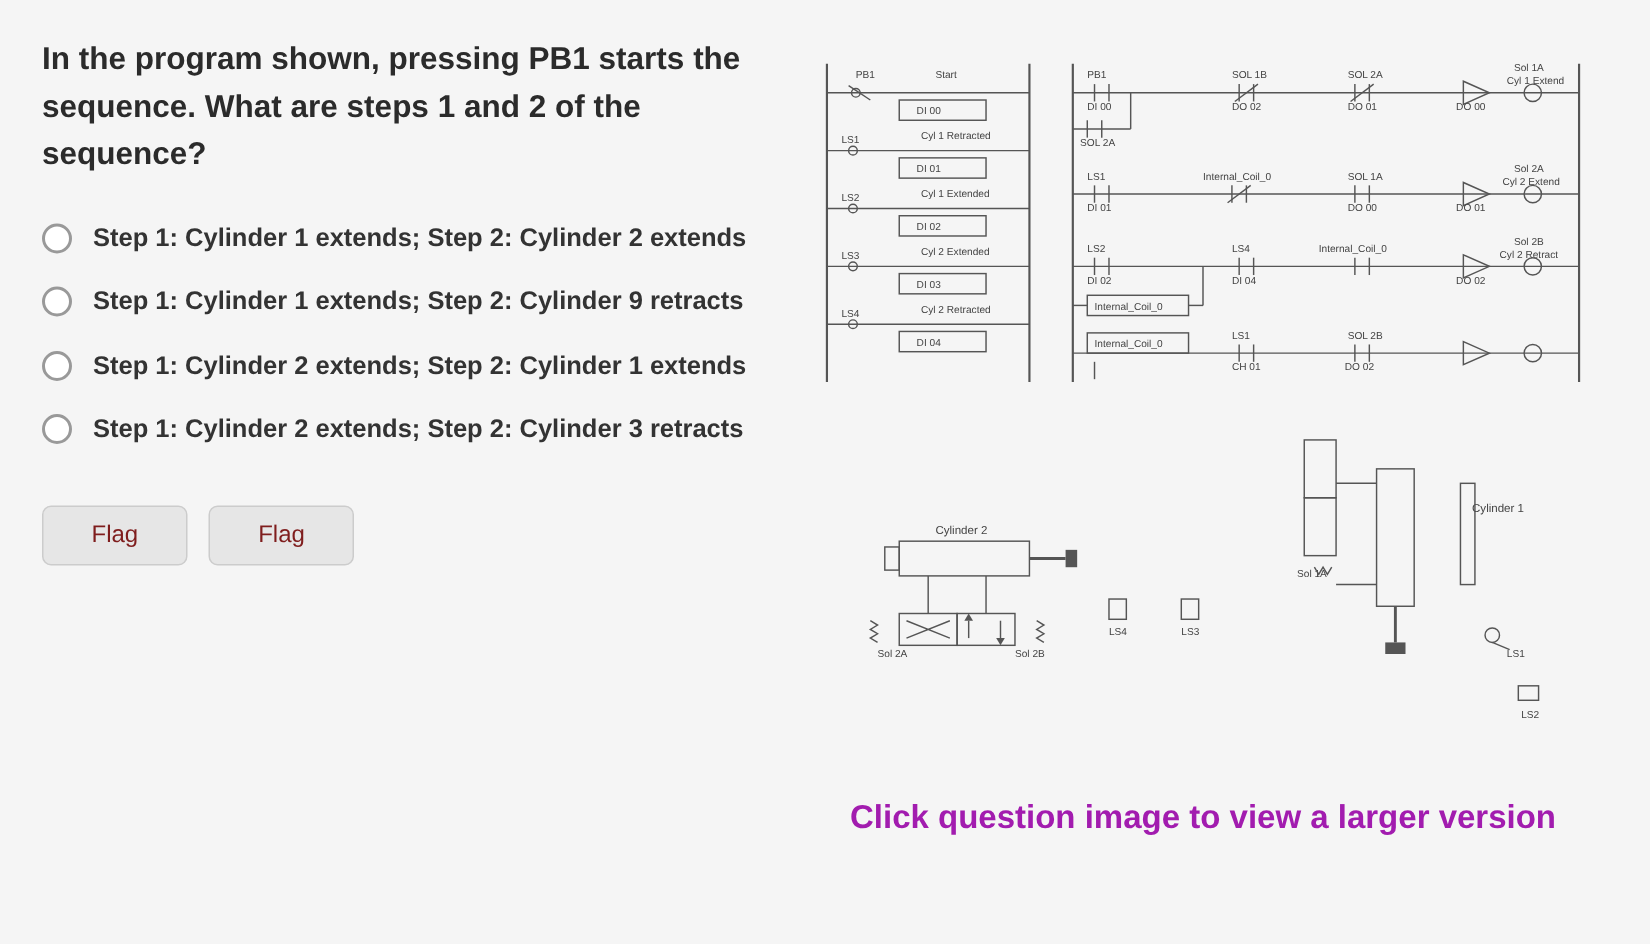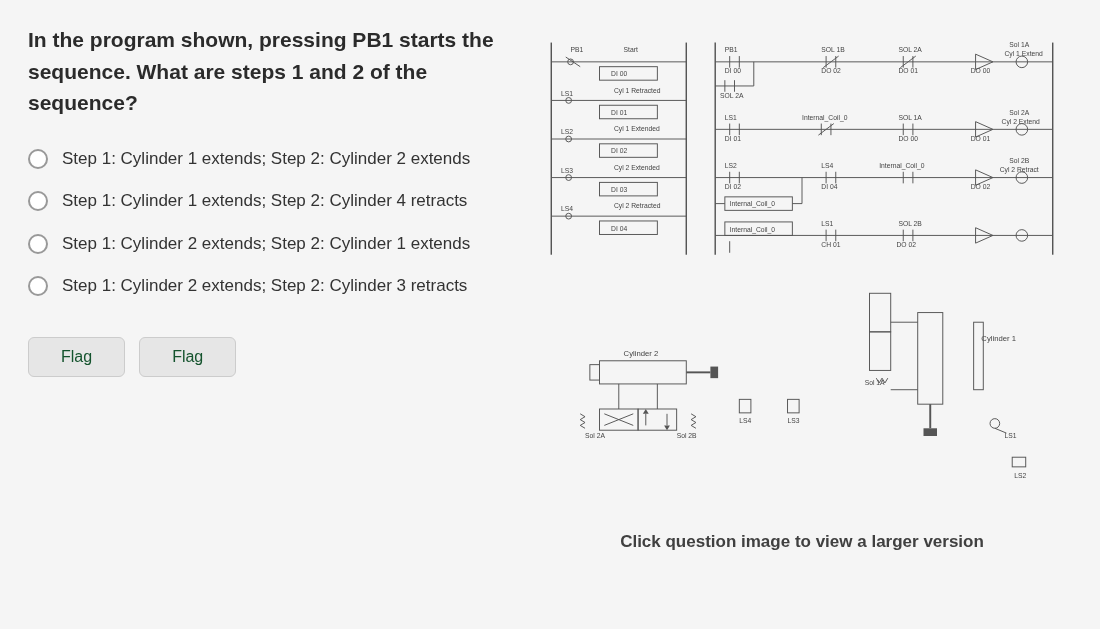--- a/index.html
+++ b/index.html
@@ -46,35 +46,35 @@
       height: 20px;
       border: 2px solid #999;
       border-radius: 50%;
       margin-top: 2px;
       background: #fff;
     }
     .option-label {
       font-size: 17px;
       line-height: 1.45;
       color: #333;
-      font-weight: 400;
+      font-weight: 700;
     }
     .actions {
       margin-top: 38px;
       display: flex;
       gap: 14px;
     }
     .btn {
       padding: 10px 32px;
       background: #e6e6e6;
       border: 1px solid #ccc;
       border-radius: 6px;
       font-size: 16px;
       font-weight: 500;
-      color: #14532d;
+      color: #7f1d1d;
       cursor: pointer;
     }
     .right-col {
       flex: 1;
       display: flex;
       flex-direction: column;
       align-items: center;
     }
     .diagram-wrap {
       width: 100%;
@@ -84,23 +84,23 @@
       justify-content: center;
       cursor: pointer;
       position: relative;
     }
     .diagram-svg {
       width: 100%;
       height: 100%;
     }
     .enlarge-text {
       margin-top: 8px;
-      font-size: 17px;
+      font-size: 22px;
       font-weight: 600;
-      color: #404040;
+      color: #a21caf;
       text-align: center;
     }
     .tiny { font-size: 7px; fill: #444; font-family: Arial, sans-serif; }
     .small { font-size: 8px; fill: #444; font-family: Arial, sans-serif; }
   </style>
 </head>
 <body>
 
 <div class="container">
 
@@ -110,21 +110,21 @@
 
     <div class="options">
 
       <div class="option">
         <div class="radio"></div>
         <div class="option-label">Step 1: Cylinder 1 extends; Step 2: Cylinder 2 extends</div>
       </div>
 
       <div class="option">
         <div class="radio"></div>
-        <div class="option-label">Step 1: Cylinder 1 extends; Step 2: Cylinder 4 retracts</div>
+        <div class="option-label">Step 1: Cylinder 1 extends; Step 2: Cylinder 9 retracts</div>
       </div>
 
       <div class="option">
         <div class="radio"></div>
         <div class="option-label">Step 1: Cylinder 2 extends; Step 2: Cylinder 1 extends</div>
       </div>
 
       <div class="option">
         <div class="radio"></div>
         <div class="option-label">Step 1: Cylinder 2 extends; Step 2: Cylinder 3 retracts</div>

